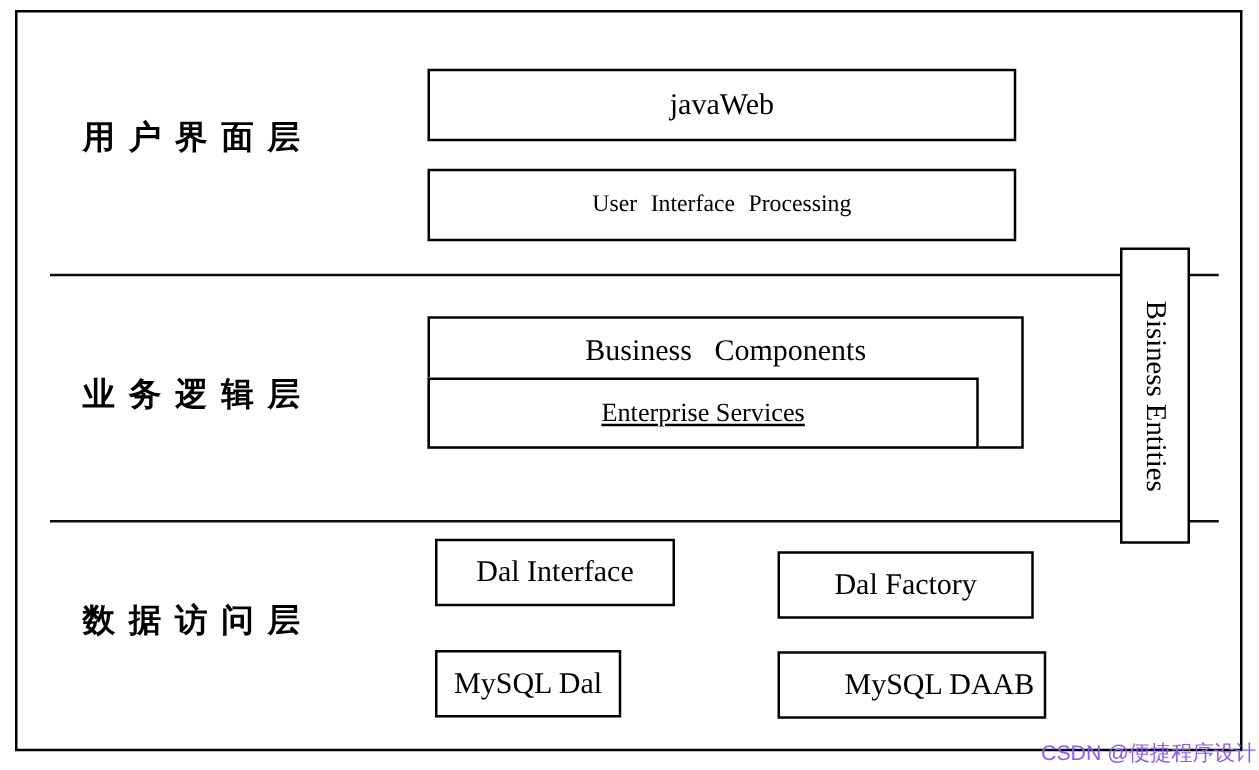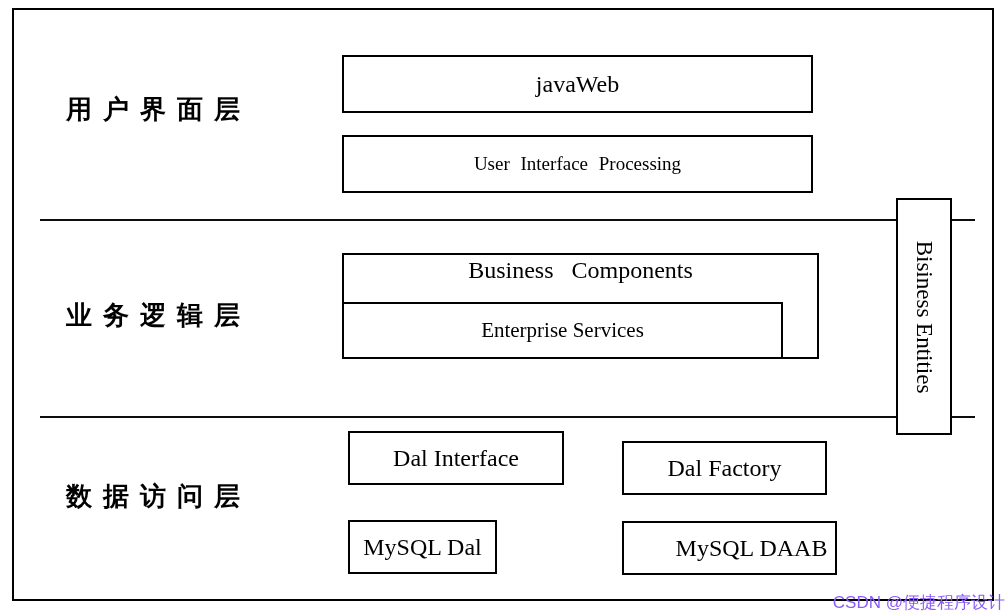--- a/index.html
+++ b/index.html
@@ -53,23 +53,23 @@
     display: flex;
     align-items: center;
     justify-content: center;
     font-family: "Liberation Serif", serif;
     white-space: nowrap;
     z-index: 2;
   }
   .b-javaweb   { left: 342px; top: 55px;  width: 471px; height: 58px;  font-size: 24px; }
   .b-uip       { left: 342px; top: 135px; width: 471px; height: 58px;  font-size: 19px; word-spacing: 6px; }
   .b-bc        { left: 342px; top: 253px; width: 477px; height: 106px; align-items: flex-start; font-size: 24px; word-spacing: 12px; }
-  .b-bc .bc-caption { margin-top: 2px; }
-  .b-es        { left: 342px; top: 302px; width: 441px; height: 57px;  font-size: 21px; }
-  .b-dalif     { left: 348px; top: 431px; width: 216px; height: 54px;  font-size: 24px; }
+  .b-bc .bc-caption { margin-top: 13px; }
+  .b-es        { left: 342px; top: 302px; width: 441px; height: 57px;  font-size: 21px; text-decoration: underline; }
+  .b-dalif     { left: 348px; top: 431px; width: 192px; height: 54px;  font-size: 24px; }
   .b-dalfac    { left: 622px; top: 441px; width: 205px; height: 54px;  font-size: 24px; }
   .b-mysqldal  { left: 348px; top: 520px; width: 149px; height: 54px;  font-size: 24px; }
   .b-mysqldaab { left: 622px; top: 521px; width: 215px; height: 54px;  font-size: 24px; padding-left: 44px; }
   .b-be        { left: 896px; top: 198px; width: 56px;  height: 237px; font-size: 23px; z-index: 3; }
   .be-text {
     display: inline-block;
     transform: rotate(90deg);
     white-space: nowrap;
   }
   .watermark {

